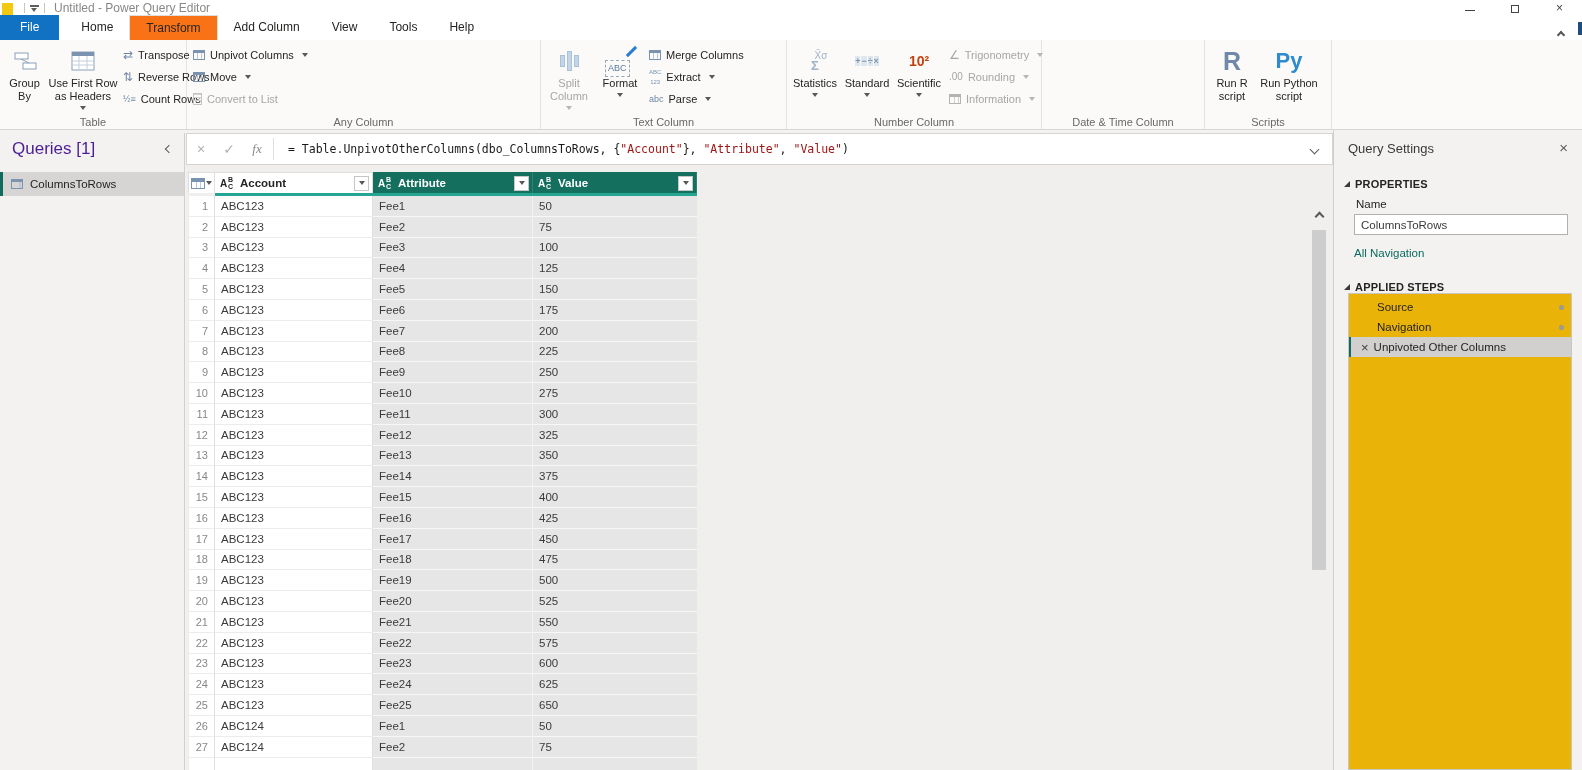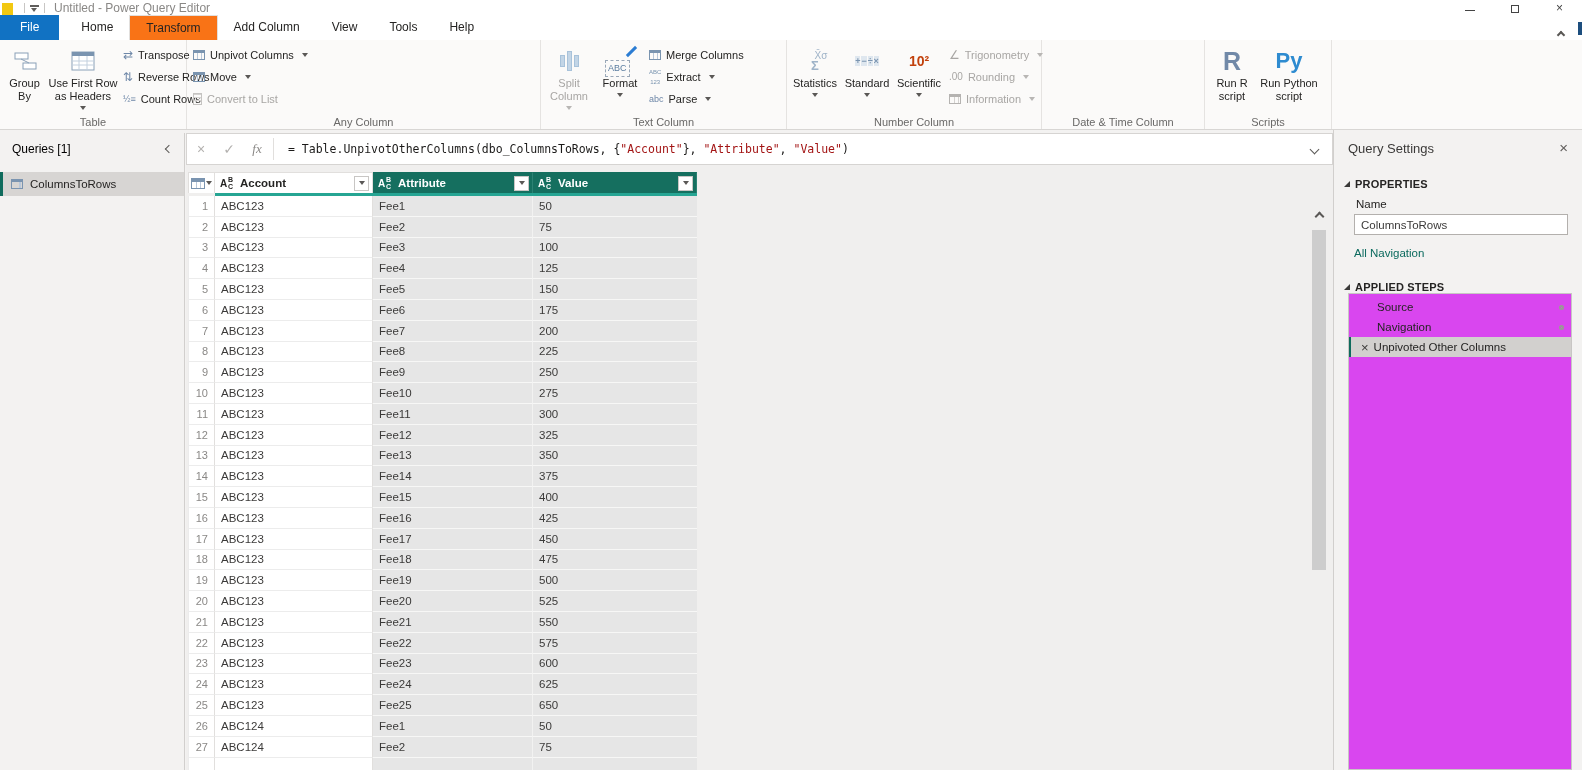--- a/index.html
+++ b/index.html
@@ -72,21 +72,21 @@
   .clock-ic::before{content:"";position:absolute;left:6px;top:2px;width:1.5px;height:5px;background:#4a7ba6;}
   .clock-ic::after{content:"";position:absolute;left:6px;top:6px;width:4px;height:1.5px;background:#4a7ba6;}
   .stopw-ic{position:relative;width:15px;height:15px;border:2px solid #b5b3b1;border-radius:50%;margin-top:3px;}
   .stopw-ic::before{content:"";position:absolute;left:3px;top:-5px;width:4px;height:2px;background:#b5b3b1;}
   .stopw-ic::after{content:"";position:absolute;left:5px;top:2px;width:1.5px;height:4px;background:#b5b3b1;}
   .r-glyph{font-size:25px;font-weight:bold;color:#7189a8;line-height:26px;}
   .py-glyph{font-size:22px;font-weight:bold;color:#2e8bd0;line-height:26px;}
 
   
   .qpane{position:absolute;left:0;top:133px;width:185px;bottom:0;background:#f3f2f1;border-right:1px solid #d1cfcd;}
-  .qp-header{height:32px;display:flex;align-items:center;padding:0 12px;font-size:12px;color:#000000;}
+  .qp-header{height:32px;display:flex;align-items:center;padding:0 12px;font-size:17px;color:#4c1d95;}
   .chev-left{margin-left:auto;width:6px;height:6px;border-left:1.5px solid #5a5856;border-bottom:1.5px solid #5a5856;transform:rotate(45deg);}
   .qitem{height:24px;margin-top:7px;background:#d7d5d3;border-left:3px solid #0f6b5c;display:flex;align-items:center;padding:0 8px;gap:7px;font-size:11.5px;color:#252423;}
 
   
   .fbar{position:absolute;left:186px;top:133px;width:1147px;height:32px;background:#fff;border:1px solid #d6d4d2;display:flex;align-items:center;}
   .fico{width:28px;text-align:center;color:#b3b1af;font-size:14px;flex:none;}
   .fico.fx{font-style:italic;font-family:"Liberation Serif",serif;color:#8a8886;font-size:13px;}
   .fsep{width:1px;height:22px;background:#e1dfdd;margin:0 2px;flex:none;}
   .ftext{font-family:"DejaVu Sans Mono",monospace;font-size:11.5px;padding-left:12px;color:#1b1a19;white-space:pre;overflow:hidden;}
   .seg-str{color:#a31515;}
@@ -126,21 +126,21 @@
   .rpanel{position:absolute;left:1336px;top:133px;right:0;bottom:0;background:#f3f2f1;}
   .qs-title{font-size:13px;color:#3b3a39;padding:8px 0 0 12px;}
   .qs-close{position:absolute;right:14px;top:6px;font-size:15px;color:#605e5c;}
   .sect-hdr{display:flex;align-items:center;font-weight:bold;font-size:11px;color:#252423;letter-spacing:.2px;}
   .sect-hdr.props{margin:22px 0 0 8px;}
   .sect-hdr.steps{margin:20px 0 0 8px;}
   .tri{width:0;height:0;border-bottom:6px solid #3b3a39;border-left:6px solid transparent;margin-right:5px;}
   .qs-name-label{font-size:11.5px;margin:8px 0 4px 20px;}
   .qs-name-input{display:block;margin-left:18px;width:214px;height:21px;border:1px solid #b3b0ad;background:#fff;font-size:11.5px;color:#3b3a39;padding:0 6px;font-family:"Liberation Sans",sans-serif;}
   .qs-allprops{font-size:11.5px;color:#0b6a5e;margin:12px 0 0 18px;display:inline-block;}
-  .steps-box{position:absolute;left:12px;right:10px;top:160px;bottom:0;border:1px solid #c8c6c4;background:#d946ef;padding-top:3px;}
+  .steps-box{position:absolute;left:12px;right:10px;top:160px;bottom:0;border:1px solid #c8c6c4;background:#eab308;padding-top:3px;}
   .step{height:20px;display:flex;align-items:center;padding:0 7px 0 28px;font-size:11.5px;color:#252423;}
   .step.selected{background:#d2d0ce;padding-left:10px;border-left:2px solid #0f6b5c;}
   .step-x{margin-right:5px;color:#3b3a39;font-size:13px;line-height:13px;}
   .gear{margin-left:auto;width:5px;height:5px;border:2px solid #9a9896;border-radius:50%;
     box-shadow:0 -5px 0 -3.2px #9a9896,0 5px 0 -3.2px #9a9896,-5px 0 0 -3.2px #9a9896,5px 0 0 -3.2px #9a9896;}
 </style>
 </head>
 <body>
 
 <div class="titlebar">

